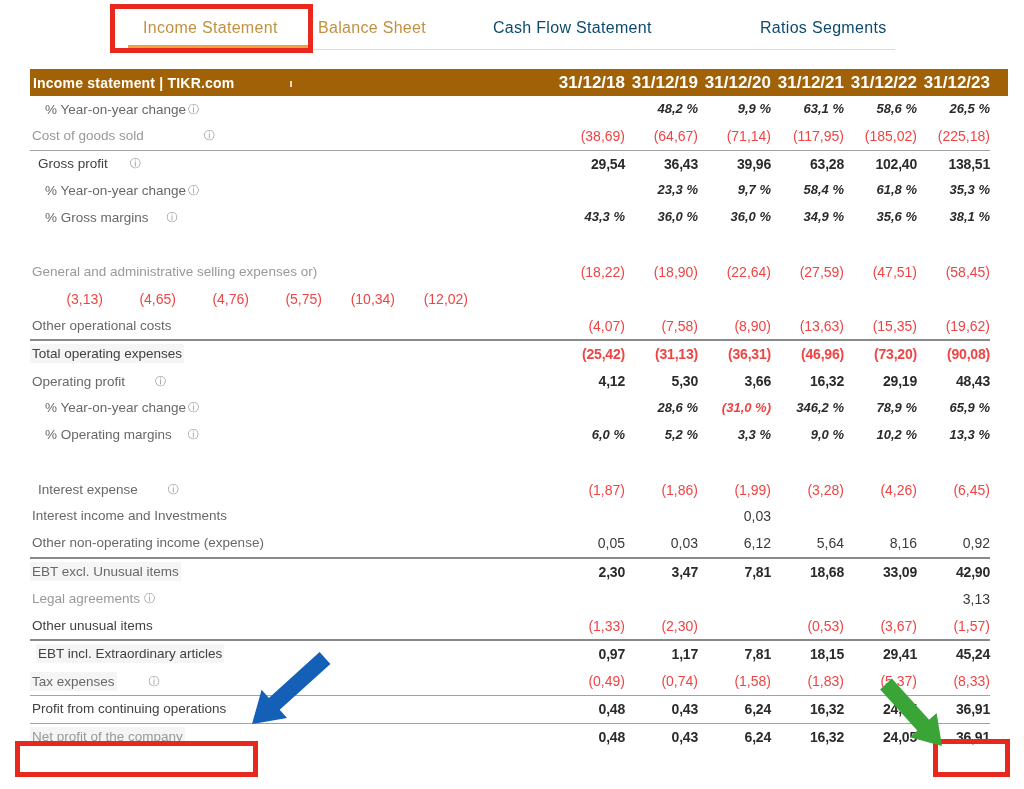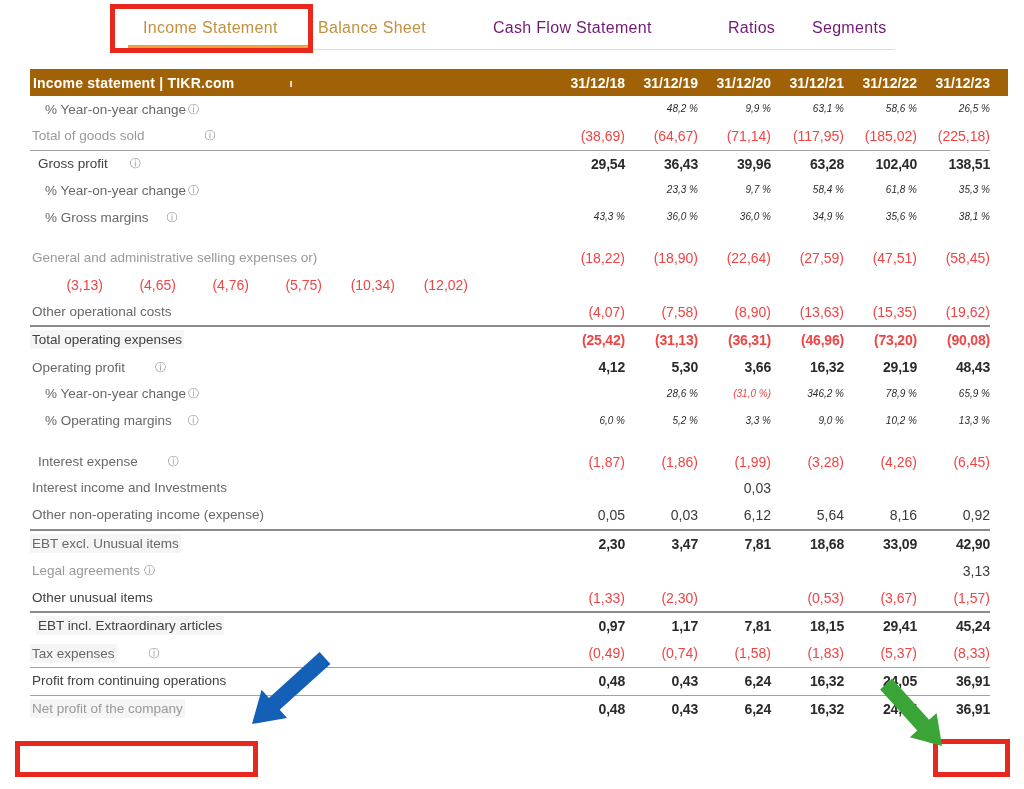--- a/index.html
+++ b/index.html
@@ -1,55 +1,55 @@
 <!DOCTYPE html>
 <html><head>
 <meta charset="utf-8">
 <style>
   html,body{margin:0;padding:0;background:#fff;}
   #page{position:relative;width:1023px;height:789px;background:#fff;overflow:hidden;
         font-family:"Liberation Sans","DejaVu Sans",sans-serif;}
 
   
-  .tab{position:absolute;top:19px;font-size:16px;letter-spacing:.3px;color:#701a75;cursor:pointer;white-space:nowrap;}
+  .tab{position:absolute;top:19px;font-size:16px;letter-spacing:.3px;color:#0c4a6e;cursor:pointer;white-space:nowrap;}
   .tab.orange{color:#c2903f;}
   #tab-0{left:143px;}
   #tab-1{left:318px;}
   #tab-2{left:493px;}
-  #tab-3{left:728px;}
+  #tab-3{left:760px;}
   #tab-4{left:812px;}
   #tab-divider{position:absolute;left:120px;top:49px;width:775px;height:1px;background:#dcdcdc;}
   #active-underline{position:absolute;left:128px;top:45px;width:182px;height:4px;background:#f0a23d;}
 
   
   #theader{position:absolute;left:30px;top:69px;width:978px;height:27px;background:#3b3b3b;
            color:#fff;display:flex;align-items:center;box-sizing:border-box;padding-right:18px;}
   #theader .title{font-size:14px;font-weight:700;padding-left:3px;letter-spacing:.2px;}
   #theader .suffix{font-size:11px;font-weight:700;margin-left:55px;}
   .spacer{flex:1;}
 
   
   #tbody{position:absolute;left:30px;top:96px;width:978px;box-sizing:border-box;padding-right:18px;}
   .trow{display:flex;height:26.8px;line-height:26.8px;align-items:center;}
-  .trow.gap{margin-top:14px;}
+  .trow.gap{margin-top:28px;}
   .trow.sep1{border-top:1px solid #a2a2a2;}
   .trow.sep2{border-top:2px solid #8a8a8a;}
   .lab{flex:1;font-size:13.5px;white-space:nowrap;overflow:hidden;}
   .ind0{padding-left:2px;}
   .ind1{padding-left:8px;}
   .ind2{padding-left:15px;}
   .sh-dark{color:#414141;}
   .sh-mid{color:#686868;}
   .sh-light{color:#999;}
   .lt.hl{background:#f5f5f5;box-shadow:0 0 0 2px #f5f5f5;}
   .info{color:#909090;font-size:11px;margin-left:10px;vertical-align:1px;cursor:pointer;}
   .vcell{width:73px;text-align:right;font-size:14px;color:#2b2b2b;flex-shrink:0;white-space:nowrap;}
-  .hcell{font-weight:700;font-size:14px;color:#fff;}
+  .hcell{font-weight:700;font-size:17px;color:#fff;}
   .st-bold{font-weight:700;letter-spacing:-.2px;}
-  .st-pct{font-weight:400;font-style:italic;font-size:10px;}
+  .st-pct{font-weight:700;font-style:italic;font-size:13px;}
   .st-plain{font-weight:400;color:#3a3a3a;}
   .vcell.neg{color:#ef4444;}
 
   
   .annbox{position:absolute;border:5px solid #e8281c;box-sizing:border-box;pointer-events:none;}
   #box-tab{left:110px;top:4px;width:203px;height:49px;}
   #box-label{left:15px;top:741px;width:243px;height:36px;}
   #box-value{left:933px;top:739px;width:77px;height:38px;}
   #arrows{position:absolute;left:0;top:0;width:1024px;height:789px;pointer-events:none;}
 </style>
@@ -86,21 +86,21 @@
       <div class="trow">
         <div class="lab ind2 sh-mid"><span class="lt">% Year-on-year change</span><span class="info" style="margin-left: 2px;">ⓘ</span></div>
         <div class="vcell st-pct"></div>
         <div class="vcell st-pct">48,2 %</div>
         <div class="vcell st-pct">9,9 %</div>
         <div class="vcell st-pct">63,1 %</div>
         <div class="vcell st-pct">58,6 %</div>
         <div class="vcell st-pct">26,5 %</div>
       </div>
       <div class="trow">
-        <div class="lab ind0 sh-light"><span class="lt">Total of goods sold</span><span class="info" style="margin-left: 60px;">ⓘ</span></div>
+        <div class="lab ind0 sh-light"><span class="lt">Cost of goods sold</span><span class="info" style="margin-left: 60px;">ⓘ</span></div>
         <div class="vcell st-plain neg">(38,69)</div>
         <div class="vcell st-plain neg">(64,67)</div>
         <div class="vcell st-plain neg">(71,14)</div>
         <div class="vcell st-plain neg">(117,95)</div>
         <div class="vcell st-plain neg">(185,02)</div>
         <div class="vcell st-plain neg">(225,18)</div>
       </div>
       <div class="trow sep1">
         <div class="lab ind1 sh-dark"><span class="lt">Gross profit</span><span class="info" style="margin-left: 22px;">ⓘ</span></div>
         <div class="vcell st-bold">29,54</div>

